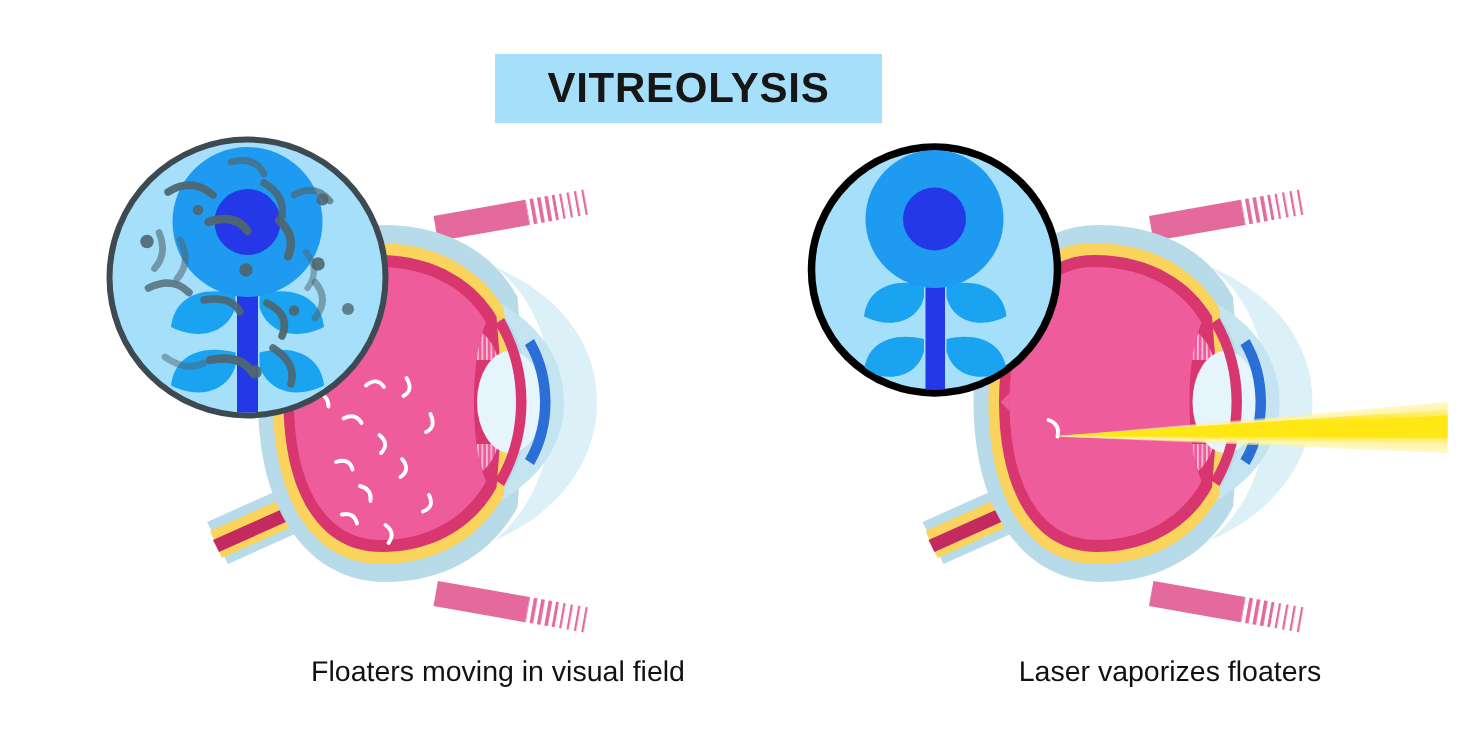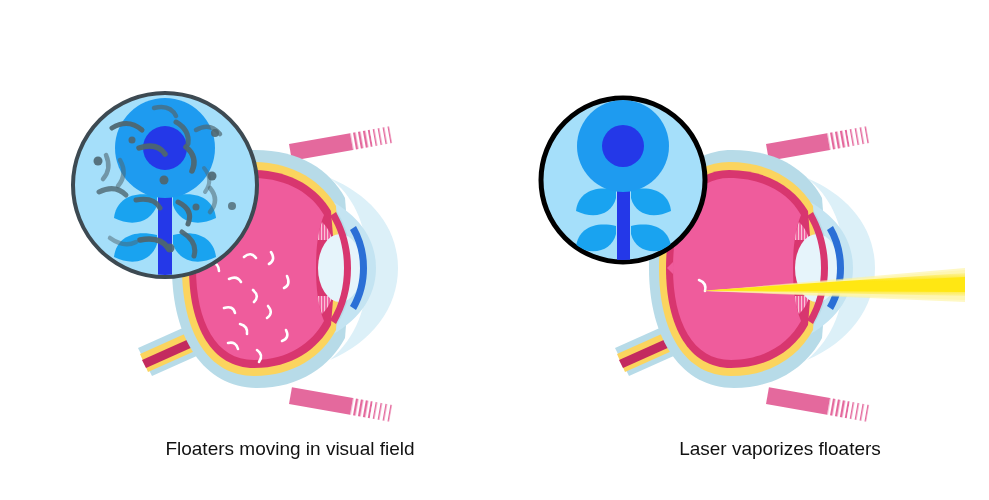--- a/index.html
+++ b/index.html
@@ -47,20 +47,21 @@
     font-family: "Liberation Sans", sans-serif;
     font-size: 19px;
     font-weight: normal;
     color: #111111;
     white-space: nowrap;
   }
   .caption-left {
     left: 0px;
     top: 438px;
     width: 580px;
+    padding-left: 42px;
   }
   .caption-right {
     left: 490px;
     top: 438px;
     width: 580px;
   }
   svg { display: block; }
   .diagram-svg {
     position: absolute;
     left: 0;
@@ -302,17 +303,20 @@
           <path d="M139,226 C117,221 101,229 99,247 C118,256 135,250 139,234 Z"></path>
           <path d="M154,226 C176,221 192,229 194,247 C175,256 158,250 154,234 Z"></path>
         </g>
         <circle cx="146" cy="146" r="46" fill="#1e9bf0"></circle>
         <circle cx="146" cy="146" r="21" fill="#2438e8"></circle>
       </g>
     </g>
 
   </svg>
 
+  <div class="title-banner">
+    <span class="title-text">VITREOLYSIS</span>
+  </div>
 
   <div class="caption caption-left">Floaters moving in visual field</div>
   <div class="caption caption-right">Laser vaporizes floaters</div>
 
 </div>
 
 </body></html>

